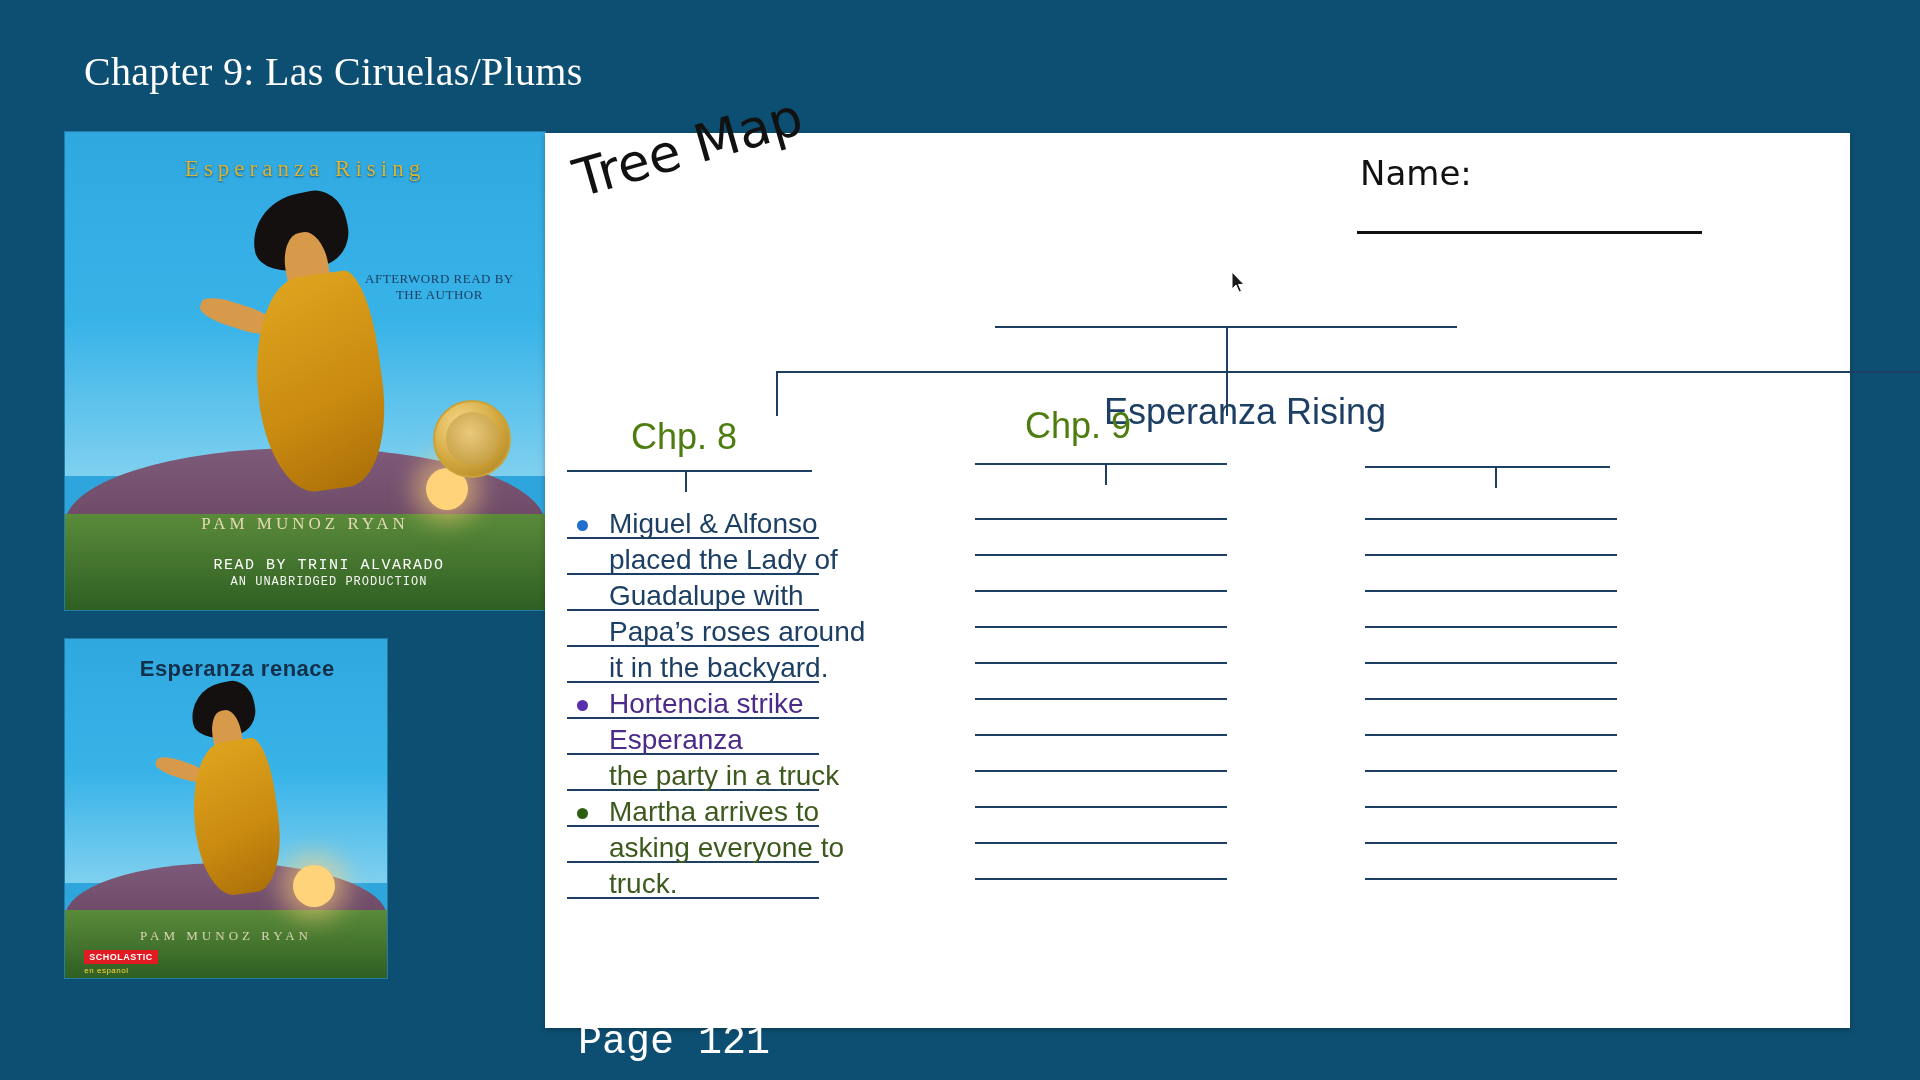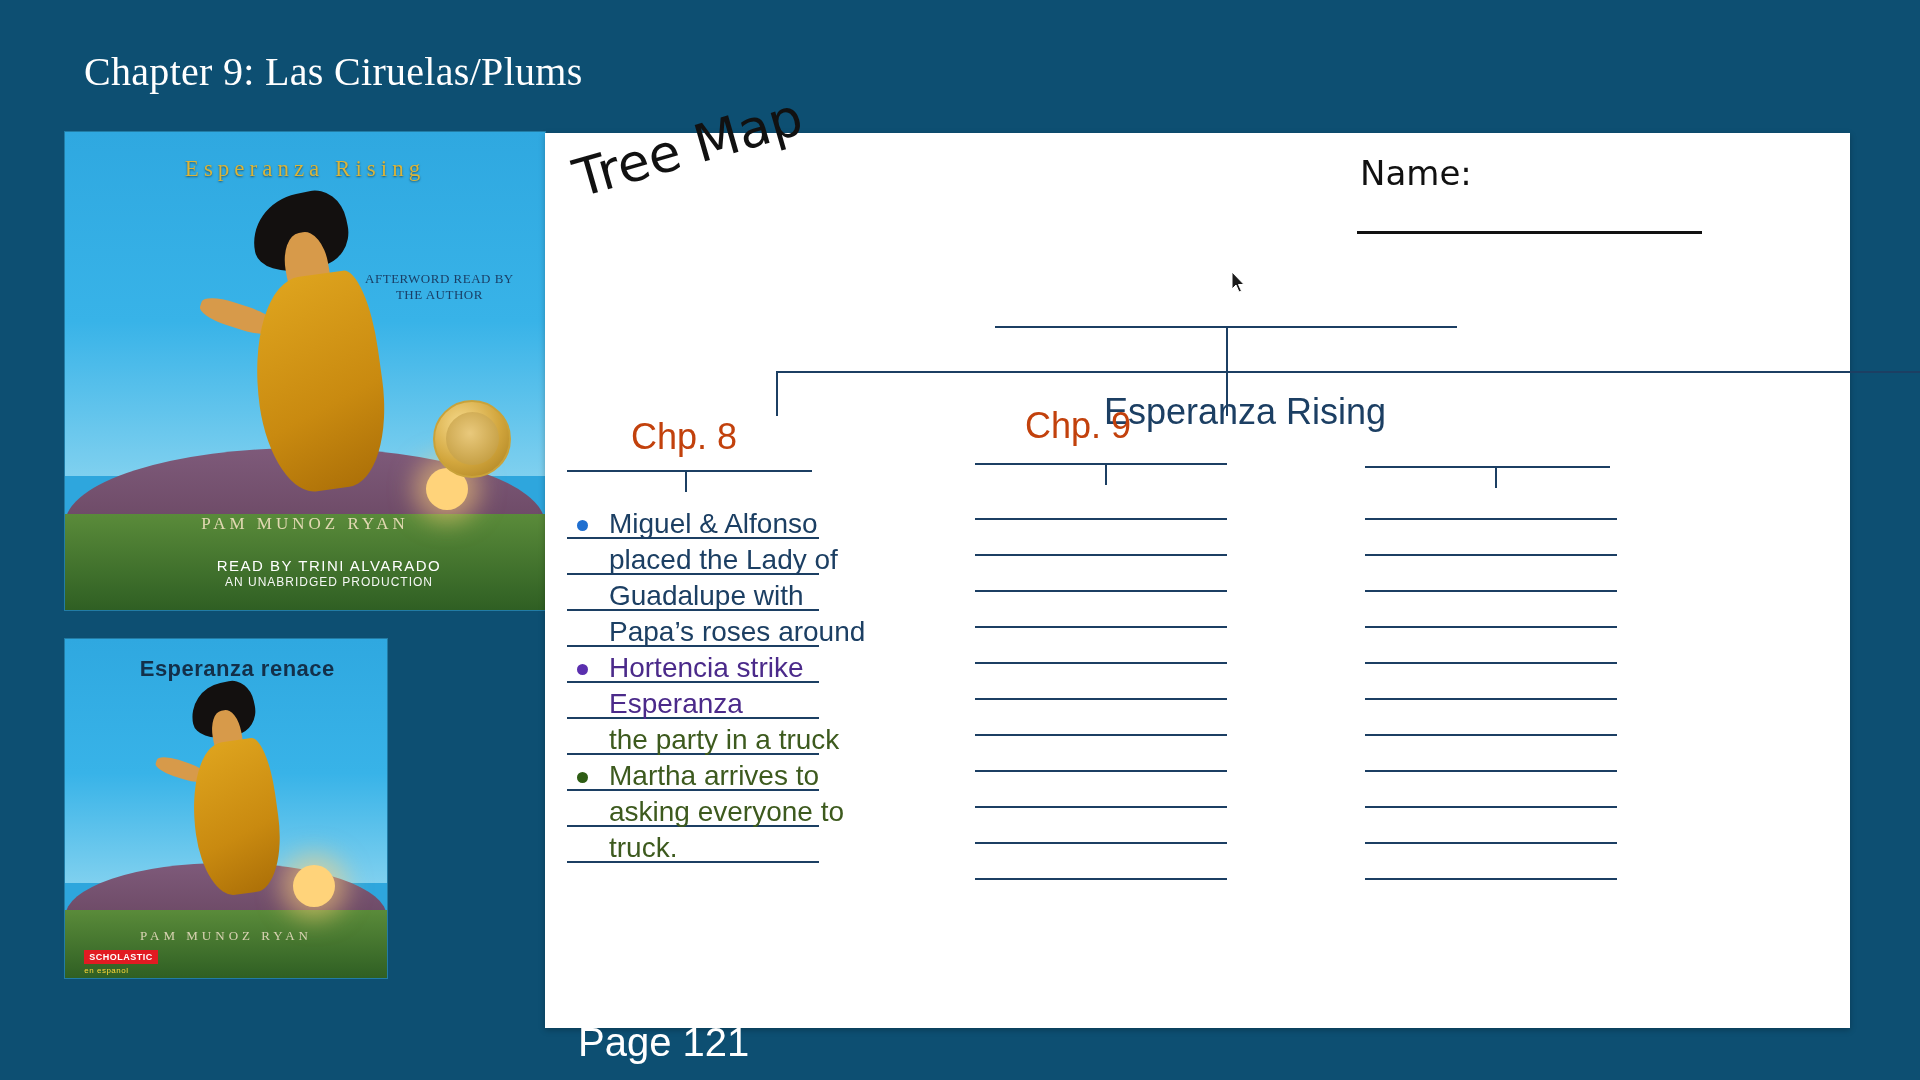--- a/index.html
+++ b/index.html
@@ -169,21 +169,21 @@
     font-size: 13px;
     line-height: 1.25;
     letter-spacing: 0.5px;
   }
   .cover-narrator {
     position: absolute;
     left: 0; right: 0;
     bottom: 4%;
     text-align: center;
     color: #ffffff;
-    font-family: Liberation Sans, sans-serif;
+    font-family: Liberation Mono, monospace;
     font-size: 15px;
     letter-spacing: 1.5px;
     line-height: 1.3;
     margin-left: 48px;
   }
   .cover-narrator .small {
     font-size: 12px;
     letter-spacing: 1px;
     opacity: 0.95;
   }
@@ -293,21 +293,21 @@
   }
   .conn-v-root { left: 681px; top: 195px; width: 2px; height: 45px; }
   .conn-h { left: 231px; top: 238px; width: 1335px; height: 2px; }
   .conn-v-1 { left: 231px; top: 238px; width: 2px; height: 45px; }
   .conn-v-2 { left: 681px; top: 238px; width: 2px; height: 45px; }
 
   .col-head {
     position: absolute;
     font-family: "Liberation Sans", sans-serif;
     font-size: 36px;
-    color: #c2410c;
+    color: #4d7c0f;
   }
   #head-1 { left: 86px; top: 283px; }
   #head-2 { left: 480px; top: 272px; }
 
   .head-rule {
     position: absolute;
     height: 2px;
     background: #1c3f63;
   }
   #head-rule-1 { left: 22px;  top: 337px; width: 245px; }
@@ -378,21 +378,21 @@
     border-radius: 50%;
   }
   .b-blue { background: #1f6fd0; }
   .b-purple { background: #5a2fae; }
   .b-green { background: #2e5d14; }
 
   .page-label {
     position: absolute;
     left: 578px;
     top: 1020px;
-    font-family: Liberation Sans, sans-serif;
+    font-family: Liberation Mono, monospace;
     font-size: 40px;
     color: #ffffff;
   }
 
   
   #cursor {
     position: absolute;
     left: 1232px;
     top: 272px;
     width: 14px;
@@ -482,20 +482,24 @@
       </div>
       <div class="ans-line">
         <span class="rule"></span>
         <span class="txt c-blue">Guadalupe with</span>
       </div>
       <div class="ans-line">
         <span class="rule"></span>
         <span class="txt c-blue">Papa’s roses around</span>
       </div>
       <div class="ans-line">
+        <span class="rule"></span>
+        <span class="txt c-blue">it in the backyard.</span>
+      </div>
+      <div class="ans-line">
         <span class="bullet b-purple"></span>
         <span class="rule"></span>
         <span class="txt c-purple">Hortencia strike</span>
       </div>
       <div class="ans-line">
         <span class="rule"></span>
         <span class="txt c-purple">Esperanza</span>
       </div>
       <div class="ans-line">
         <span class="rule"></span>

